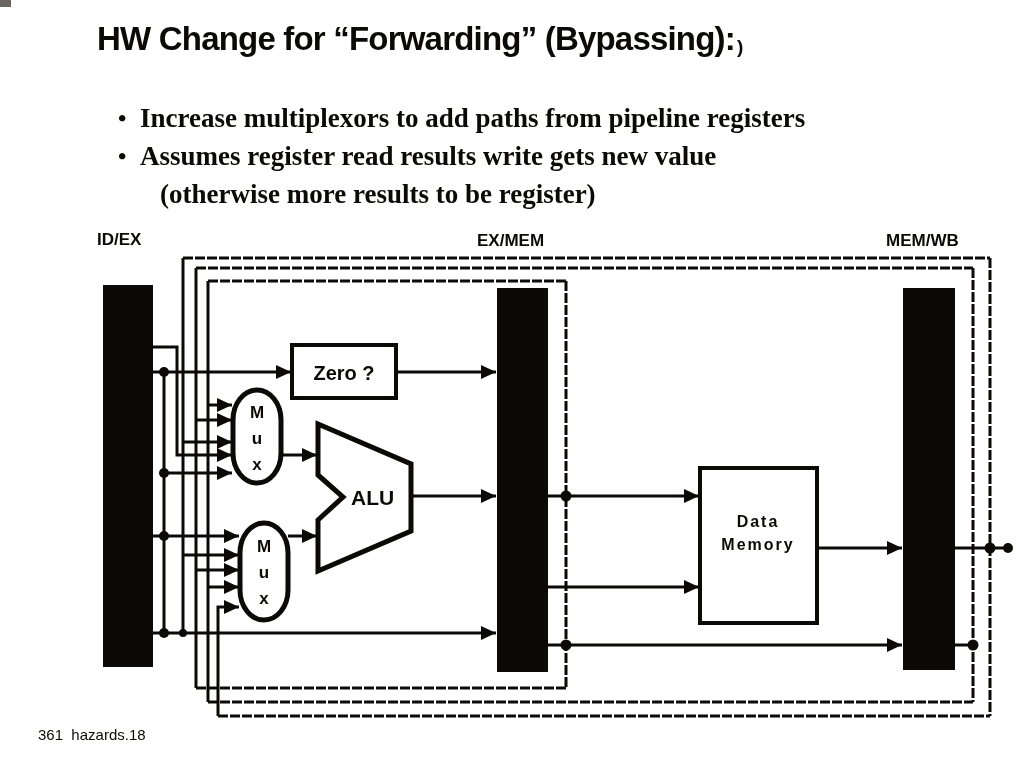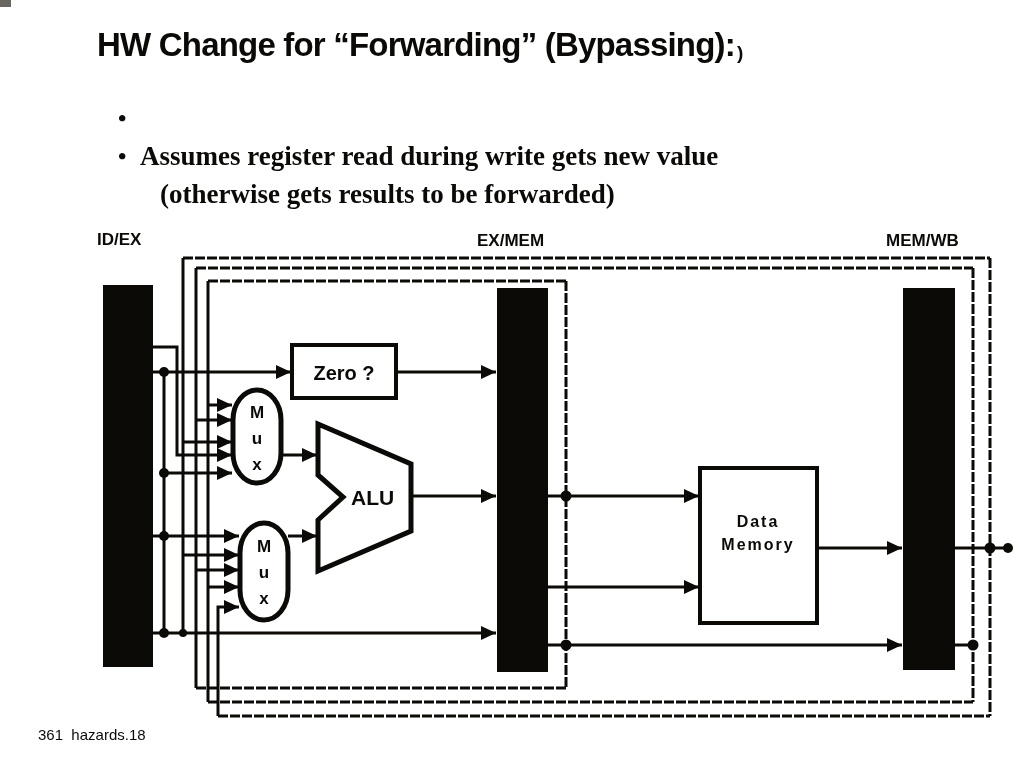--- a/index.html
+++ b/index.html
@@ -1,18 +1,18 @@
 <!DOCTYPE html>
 <html><head>
 <meta charset="utf-8">
 <style>
   html,body{margin:0;padding:0;background:#ffffff;}
   body{width:1024px;height:768px;position:relative;overflow:hidden;
        font-family:"Liberation Sans",sans-serif;color:#0c0a07;}
-  .slide-title{position:absolute;left:97px;top:26px;width:880px;
+  .slide-title{position:absolute;left:97px;top:20px;width:880px;
        font-family:"Liberation Sans",sans-serif;font-weight:bold;
        font-size:33px;letter-spacing:-0.8px;line-height:38px;white-space:nowrap;}
   .title-suffix{font-size:19px;font-weight:bold;vertical-align:-3px;margin-left:2px;}
   .bullets{position:absolute;left:118px;top:99px;width:900px;
        font-family:"Liberation Serif",serif;font-weight:bold;
        font-size:27px;line-height:38px;}
   .bullet-row{display:flex;}
   .bullet-marker{width:22px;flex:0 0 22px;font-size:24px;}
   .bullet-cont{margin-left:20px;}
   .slide-footer{position:absolute;left:38px;top:726px;
@@ -26,26 +26,27 @@
 
 <div class="scan-mark"></div>
 
 <div class="slide-title">
   <span>HW Change for “Forwarding” (Bypassing):</span><span class="title-suffix">)</span>
 </div>
 
 <div class="bullets">
   <div class="bullet-row">
     <div class="bullet-marker">•</div>
+    <div>Increase multiplexors to add paths from pipeline registers</div>
   </div>
   <div class="bullet-row">
     <div class="bullet-marker">•</div>
     <div>
-      <div>Assumes register read during write gets new value</div>
-      <div class="bullet-cont">(otherwise gets results to be forwarded)</div>
+      <div>Assumes register read results write gets new value</div>
+      <div class="bullet-cont">(otherwise more results to be register)</div>
     </div>
   </div>
 </div>
 
 <svg width="1024" height="768" viewBox="0 0 1024 768" style="position:absolute;left:0;top:0">
   <defs>
     <marker id="arr" markerUnits="userSpaceOnUse" markerWidth="16" markerHeight="14" refX="15" refY="7" orient="auto">
       <path d="M0,0 L15,7 L0,14 Z" fill="#0c0a07"></path>
     </marker>
   </defs>

